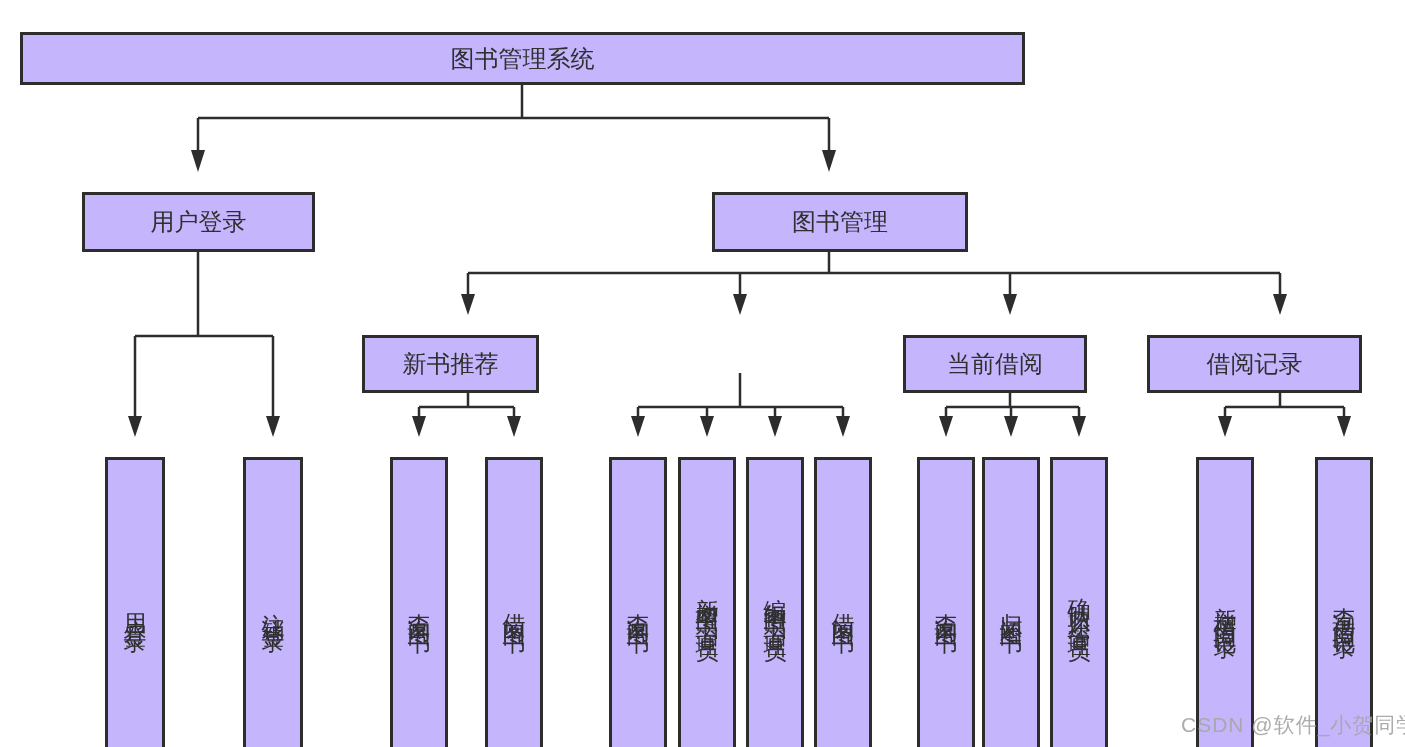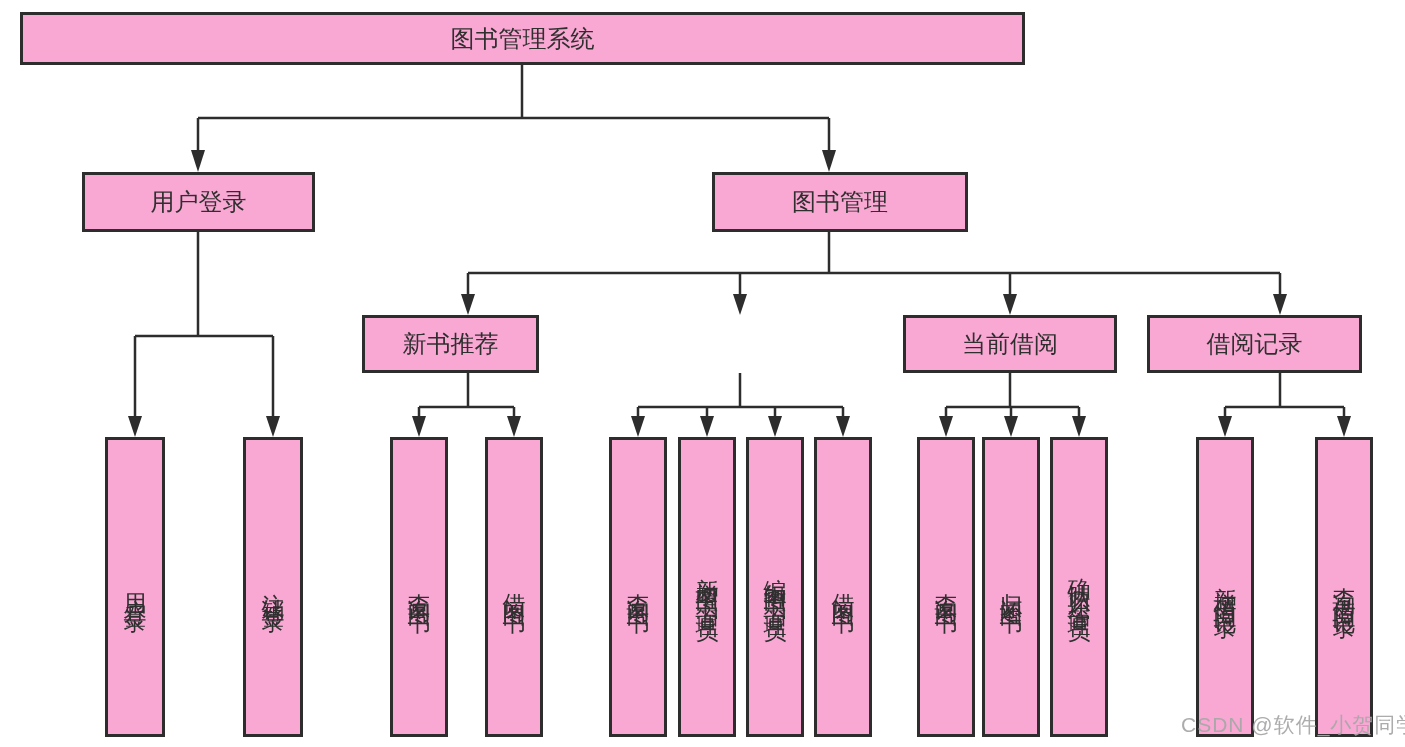--- a/index.html
+++ b/index.html
@@ -8,28 +8,29 @@
     width:1405px; height:747px;
     background:#ffffff;
     font-family:"Liberation Sans", sans-serif;
     overflow:hidden;
   }
   .connectors { position:absolute; left:0; top:0; z-index:1; }
   .node {
     position:absolute;
     box-sizing:border-box;
     border:3px solid #2d2d2d;
-    background:#f9a8d4;
+    background:#c4b5fd;
     color:#2f2f2f;
     display:flex;
     align-items:center;
     justify-content:center;
     font-size:24px;
     z-index:2;
     line-height:1;
+    margin-top:20px;
   }
   .leaf .vtext {
     writing-mode:vertical-rl;
     text-orientation:mixed;
     letter-spacing:6px;
     font-size:23px;
     line-height:1;
   }
   .watermark {
     position:absolute;
@@ -93,21 +94,21 @@
   <div class="node" style="left:82px;top:172px;width:233px;height:60px;">
     <span>用户登录</span>
   </div>
   <div class="node" style="left:712px;top:172px;width:256px;height:60px;">
     <span>图书管理</span>
   </div>
 
   <div class="node" style="left:362px;top:315px;width:177px;height:58px;">
     <span>新书推荐</span>
   </div>
-  <div class="node" style="left:903px;top:315px;width:214px;height:58px;">
+  <div class="node" style="left:903px;top:315px;width:184px;height:58px;">
     <span>当前借阅</span>
   </div>
   <div class="node" style="left:1147px;top:315px;width:215px;height:58px;">
     <span>借阅记录</span>
   </div>
 
   <div class="node leaf" style="left:105px;top:437px;width:60px;height:300px;">
     <span class="vtext">用户登录</span>
   </div>
   <div class="node leaf" style="left:243px;top:437px;width:60px;height:300px;">

